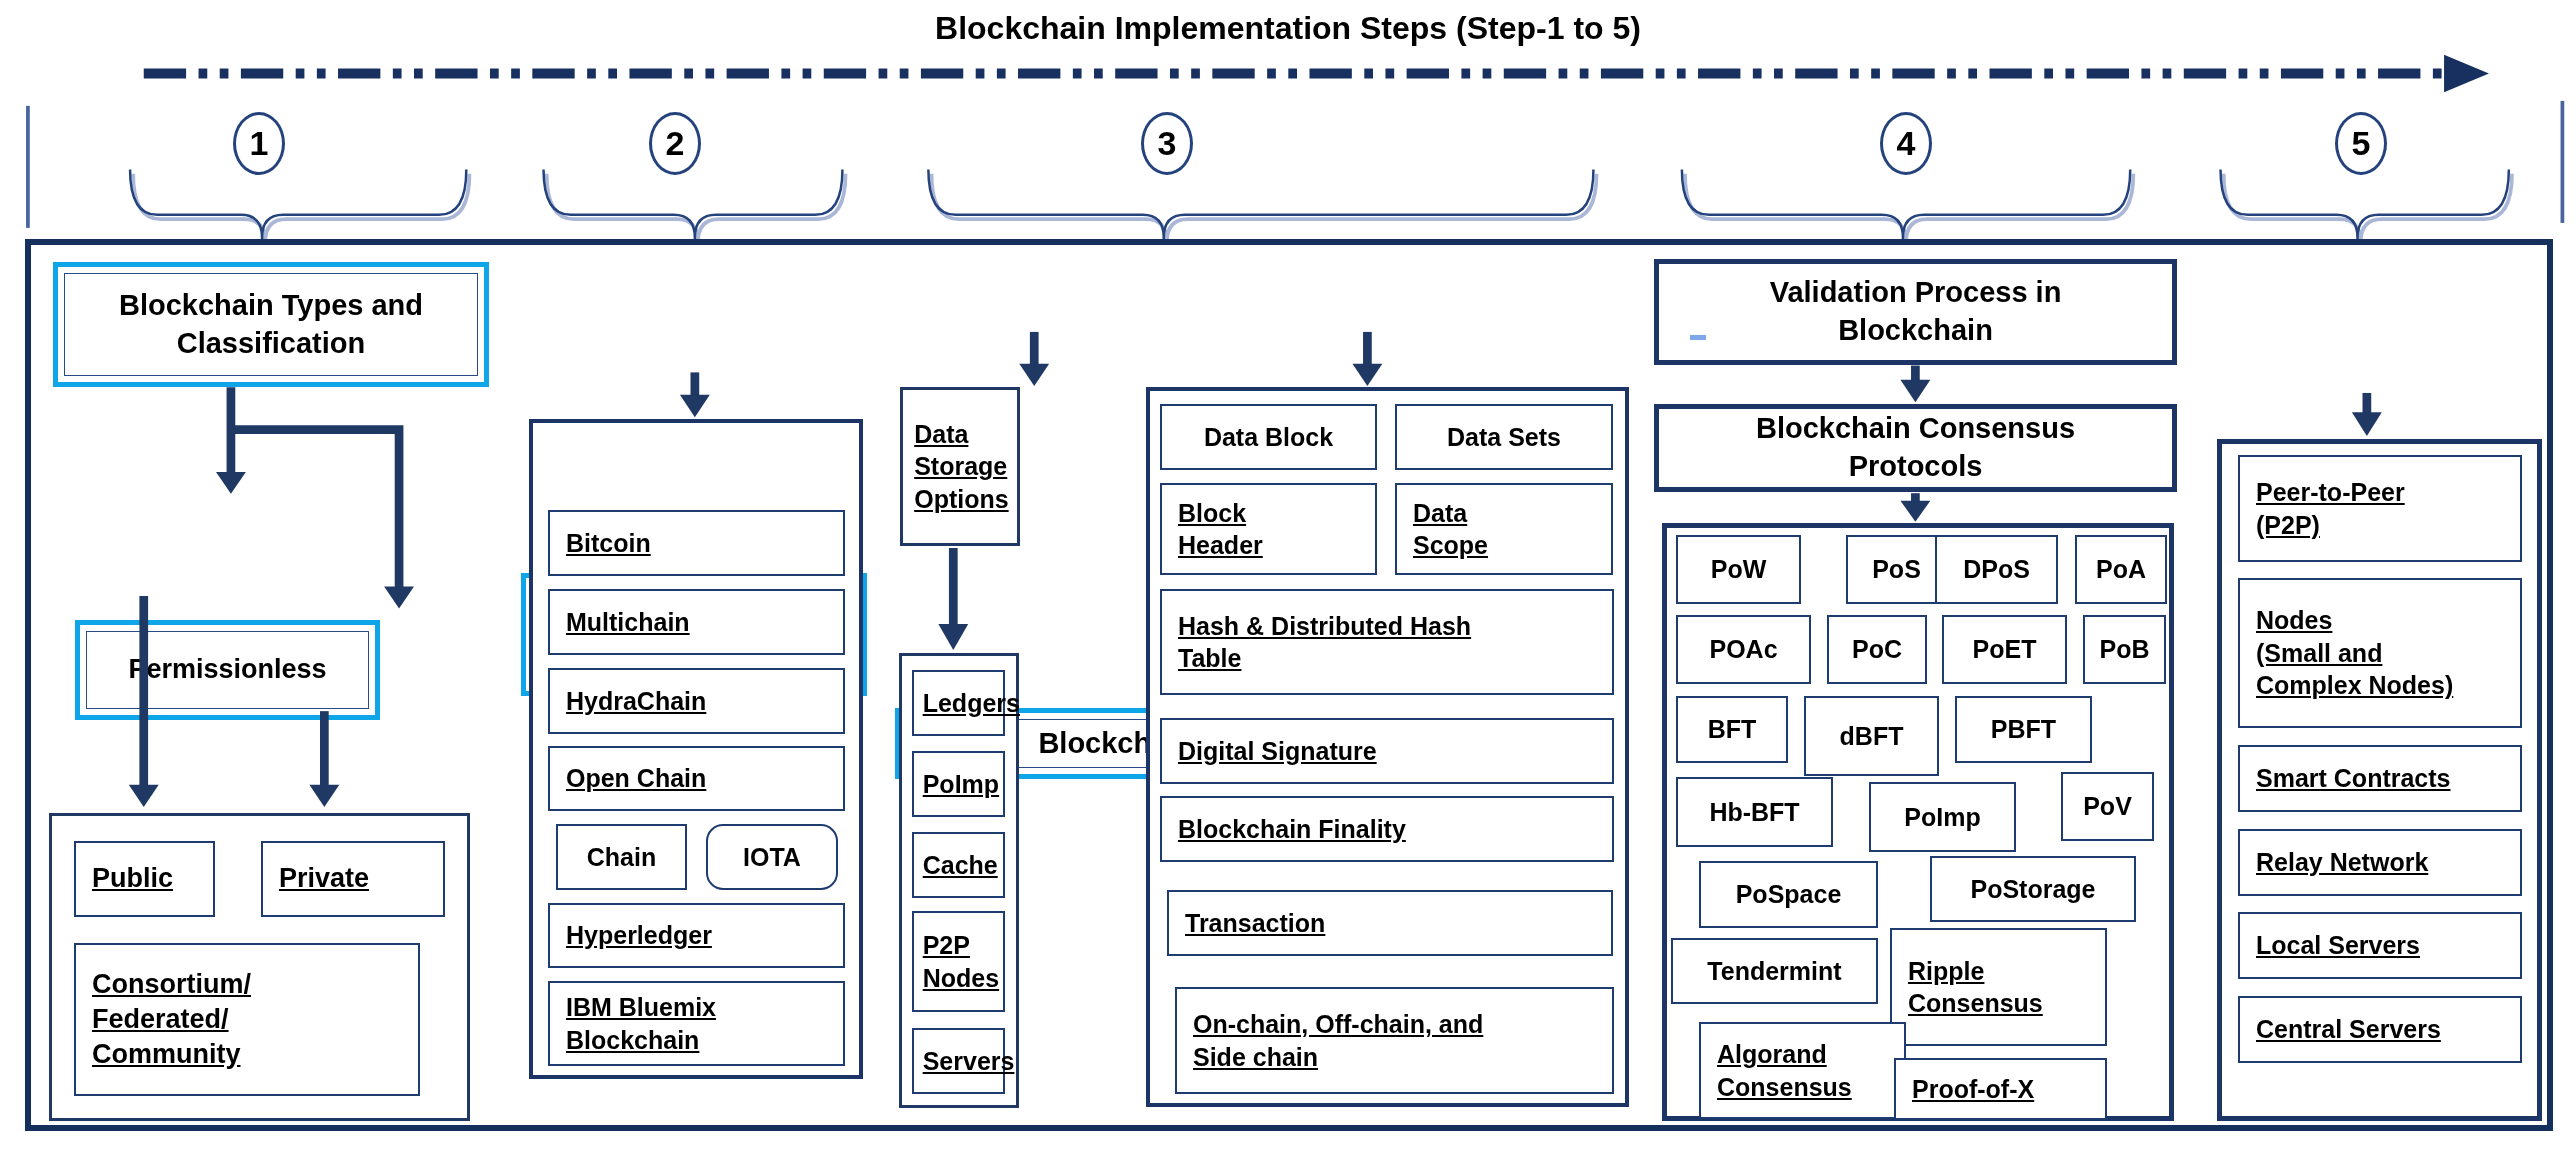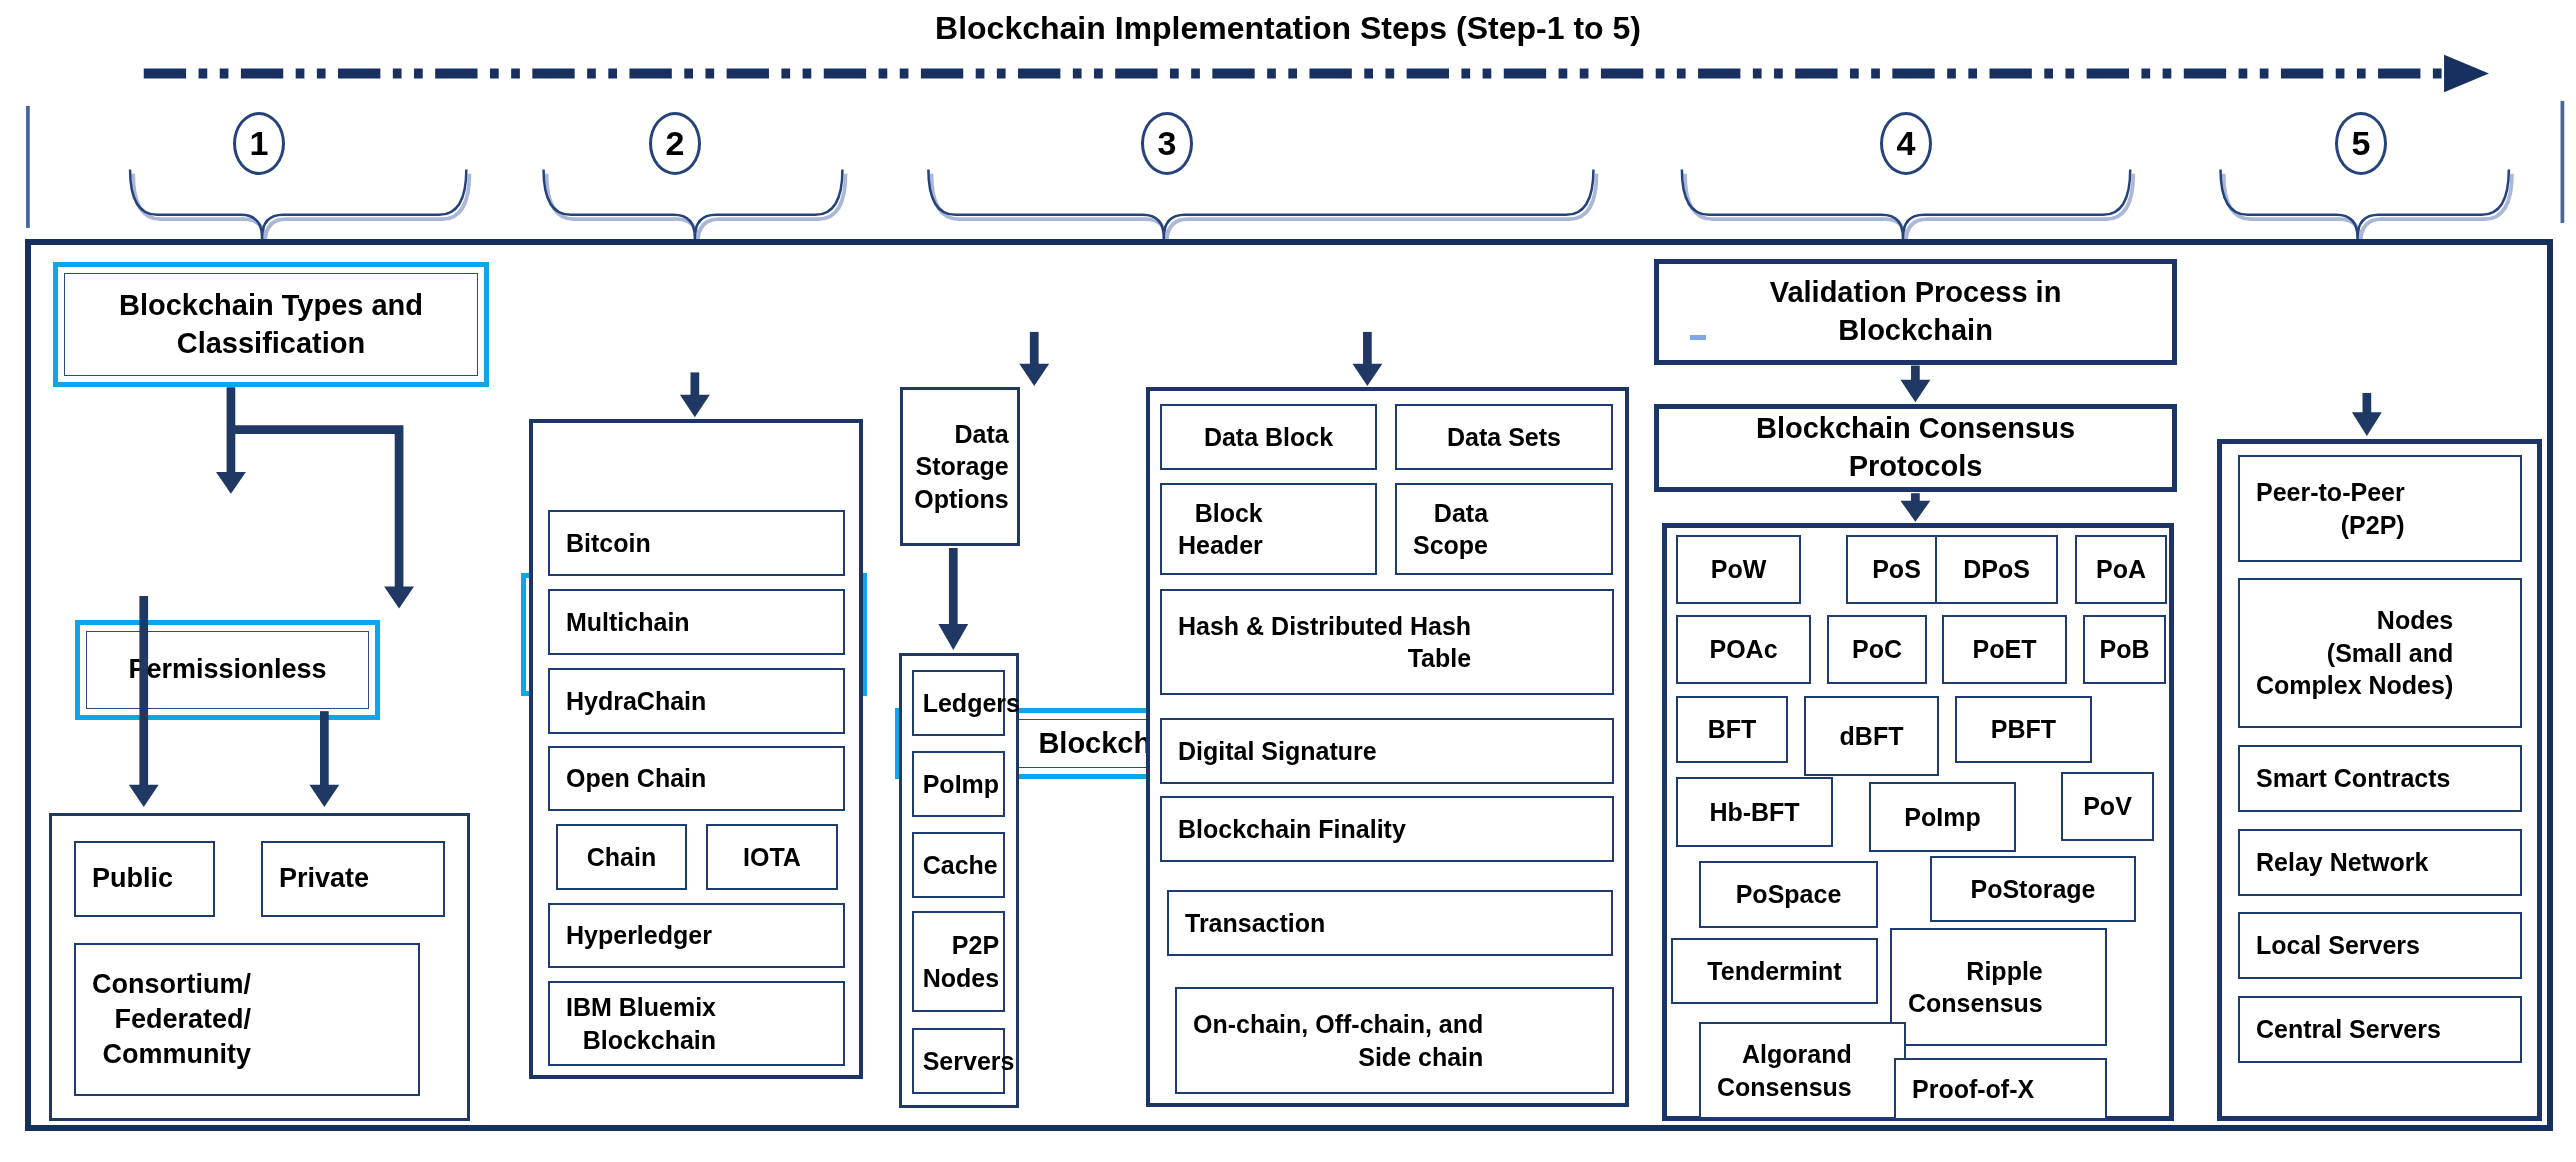--- a/index.html
+++ b/index.html
@@ -2,21 +2,21 @@
 <html style="font-size:10px"><head>
 <meta charset="utf-8">
 <style>
   html,body{margin:0;padding:0;background:#fff;}
   #stage{position:relative;width:2576px;height:1162px;background:#ffffff;
          font-family:"Liberation Sans",sans-serif;overflow:hidden;}
   .box{position:absolute;box-sizing:border-box;background:#fff;display:flex;
        align-items:center;color:#000;font-weight:bold;white-space:pre-line;
        line-height:1.3;z-index:2;}
   .ctr{justify-content:center;text-align:center;}
-  .lft{justify-content:flex-start;text-align:right;padding-left:16px;padding-right:5px;}
+  .lft{justify-content:flex-start;text-align:left;padding-left:16px;padding-right:5px;text-decoration:underline;}
   .b4{border:2.5px solid #1f3c70;}
   .b5{border:3.1px solid #1f3864;}
   .b6{border:3.7px solid #1f3864;}
   .b7{border:4.4px solid #1c3566;}
   .b8{border:5px solid #1c3566;}
   .dbl{border:5px solid #0ea5e9;position:relative;}
   .dbl::before{content:"";position:absolute;inset:5.6px;border:1.9px solid #2a4a86;pointer-events:none;}
   .fs40{font-size:25px;}
   .fs44{font-size:27px;}
   .fs46{font-size:29px;}
@@ -146,21 +146,21 @@
 Community</div>
 
   <div class="box dbl ctr fs46" style="left:521px;top:248px;width:346px;height:123px;">Blockchain
 Platforms</div>
   <div class="box b7" style="left:529px;top:419px;width:334px;height:660px;"></div>
   <div class="box b4 lft fs40" style="left:548px;top:510px;width:297px;height:66px;">Bitcoin</div>
   <div class="box b4 lft fs40" style="left:548px;top:589px;width:297px;height:66px;">Multichain</div>
   <div class="box b4 lft fs40" style="left:548px;top:668px;width:297px;height:66px;">HydraChain</div>
   <div class="box b4 lft fs40" style="left:548px;top:746px;width:297px;height:65px;">Open Chain</div>
   <div class="box b4 ctr fs40" style="left:556px;top:824px;width:131px;height:66px;">Chain</div>
-  <div class="box b4 ctr fs40" style="left:706px;top:824px;width:132px;height:66px;">IOTA</div>
+  <div class="box b4 ctr fs40" style="left:706px;top:824px;width:132px;height:66px;border-radius:17px;">IOTA</div>
   <div class="box b4 lft fs40" style="left:548px;top:903px;width:297px;height:65px;">Hyperledger</div>
   <div class="box b4 lft fs40" style="left:548px;top:981px;width:297px;height:85px;">IBM Bluemix
 Blockchain</div>
 
   <div class="box dbl ctr fs46" style="left:895px;top:260px;width:730px;height:71px;">Blockchain Data Characteristics</div>
   <div class="box b6 lft fs40" style="left:900px;top:387px;width:120px;height:159px;padding-left:11.2px;">Data
 Storage
 Options</div>
   <div class="box b6" style="left:899px;top:653px;width:120px;height:455px;"></div>
   <div class="box b4 lft fs40" style="left:912px;top:670px;width:93px;height:66px;padding-left:8.7px;">Ledgers</div>

